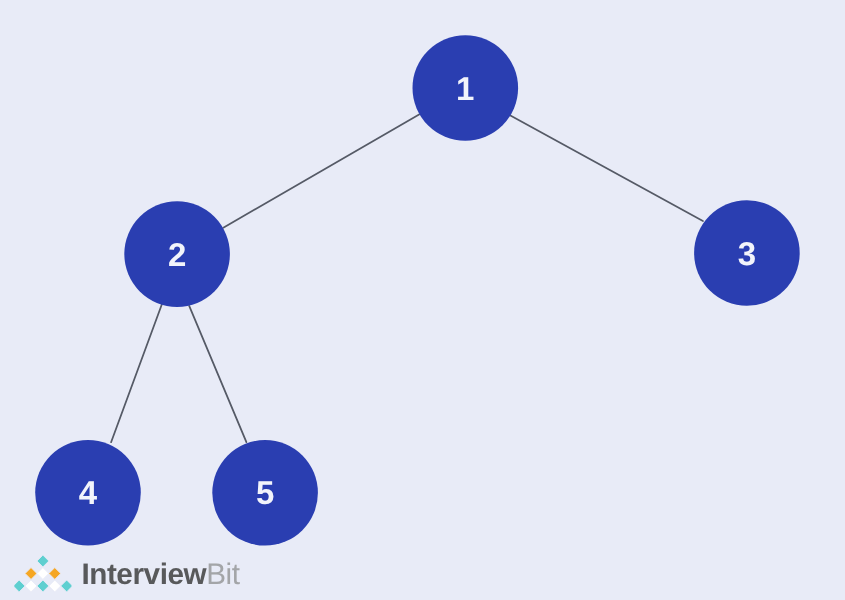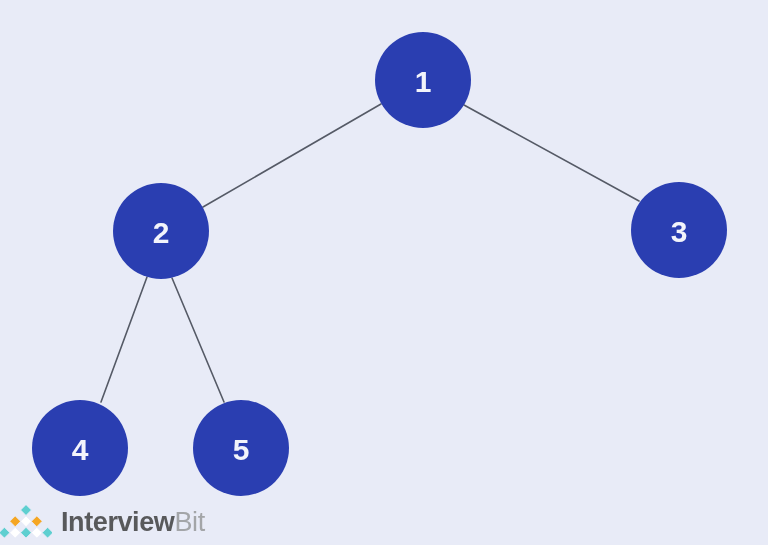--- a/index.html
+++ b/index.html
@@ -39,21 +39,21 @@
     fill: #f2f4fb;
     font-family: "Liberation Sans", sans-serif;
     font-size: 30px;
     font-weight: bold;
     text-anchor: middle;
     dominant-baseline: central;
   }
   
   .logo {
     position: absolute;
-    left: 0;
+    left: 13px;
     top: 505px;
     display: flex;
     align-items: center;
     gap: 9px;
   }
   .logo-mark {
     width: 52px;
     height: 34px;
     position: relative;
     flex: none;

